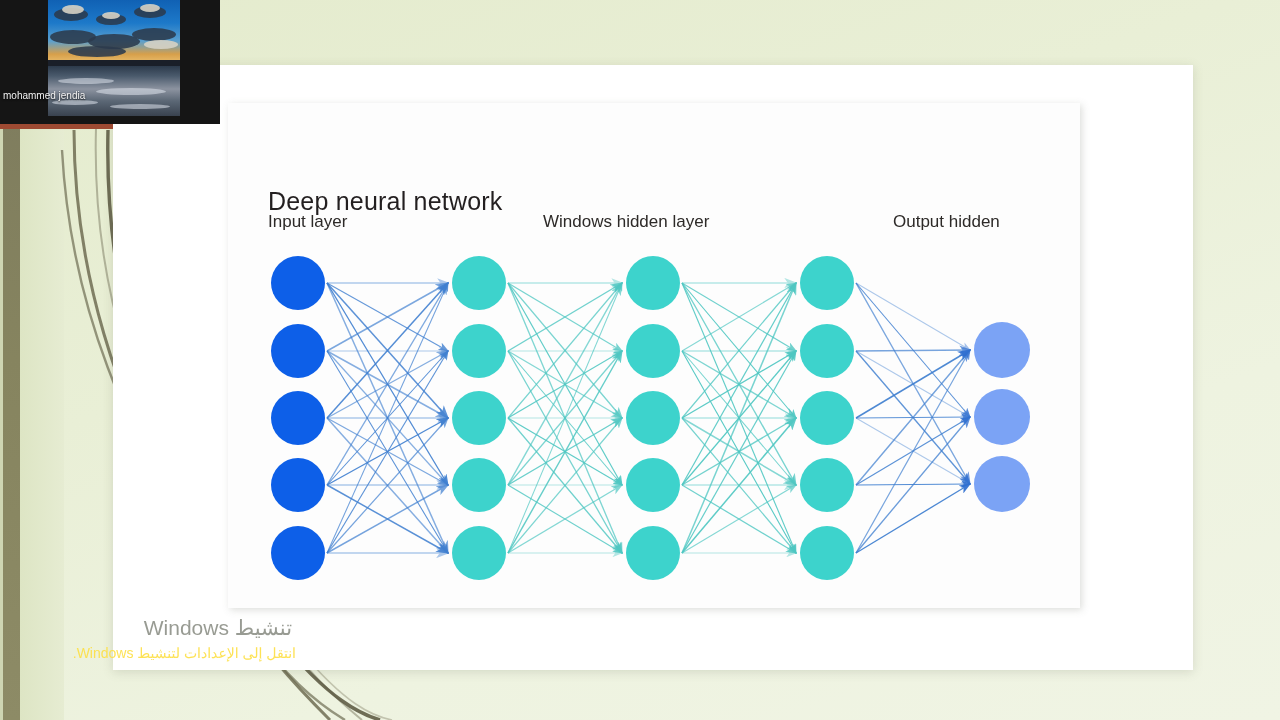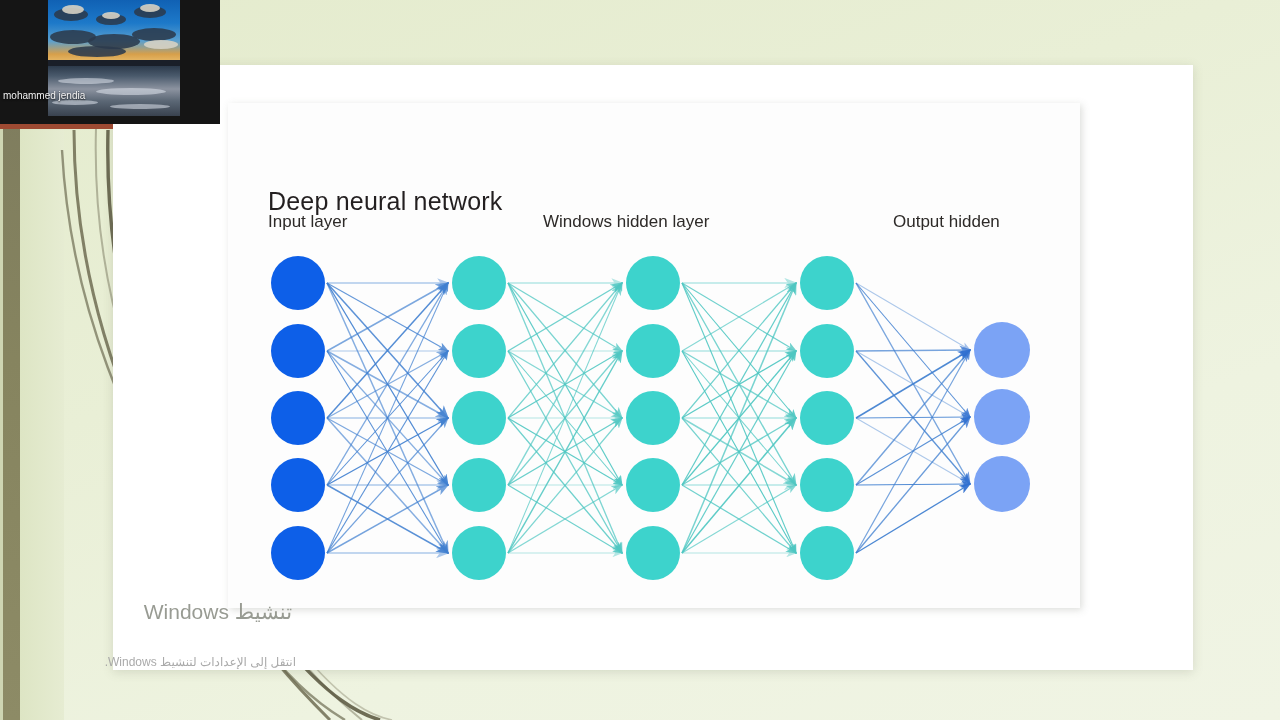--- a/index.html
+++ b/index.html
@@ -116,28 +116,28 @@
     color: #8c8f87;
     direction: rtl;
     pointer-events: none;
   }
   #watermark-title {
     font-size: 21px;
     line-height: 28px;
     color: #90938a;
     opacity: 0.92;
     padding-right: 28px;
+    margin-top: 16px;
   }
   #watermark-sub {
-    font-size: 12px;
+    font-size: 14px;
     line-height: 22px;
-    color: #a3a3a3;
+    color: #fde047;
     opacity: 0.92;
     padding-right: 24px;
-    margin-top: 25px;
   }
 
   
   #webcam-overlay {
     position: absolute;
     left: 0;
     top: 0;
     width: 220px;
     height: 124px;
     background: #151515;

